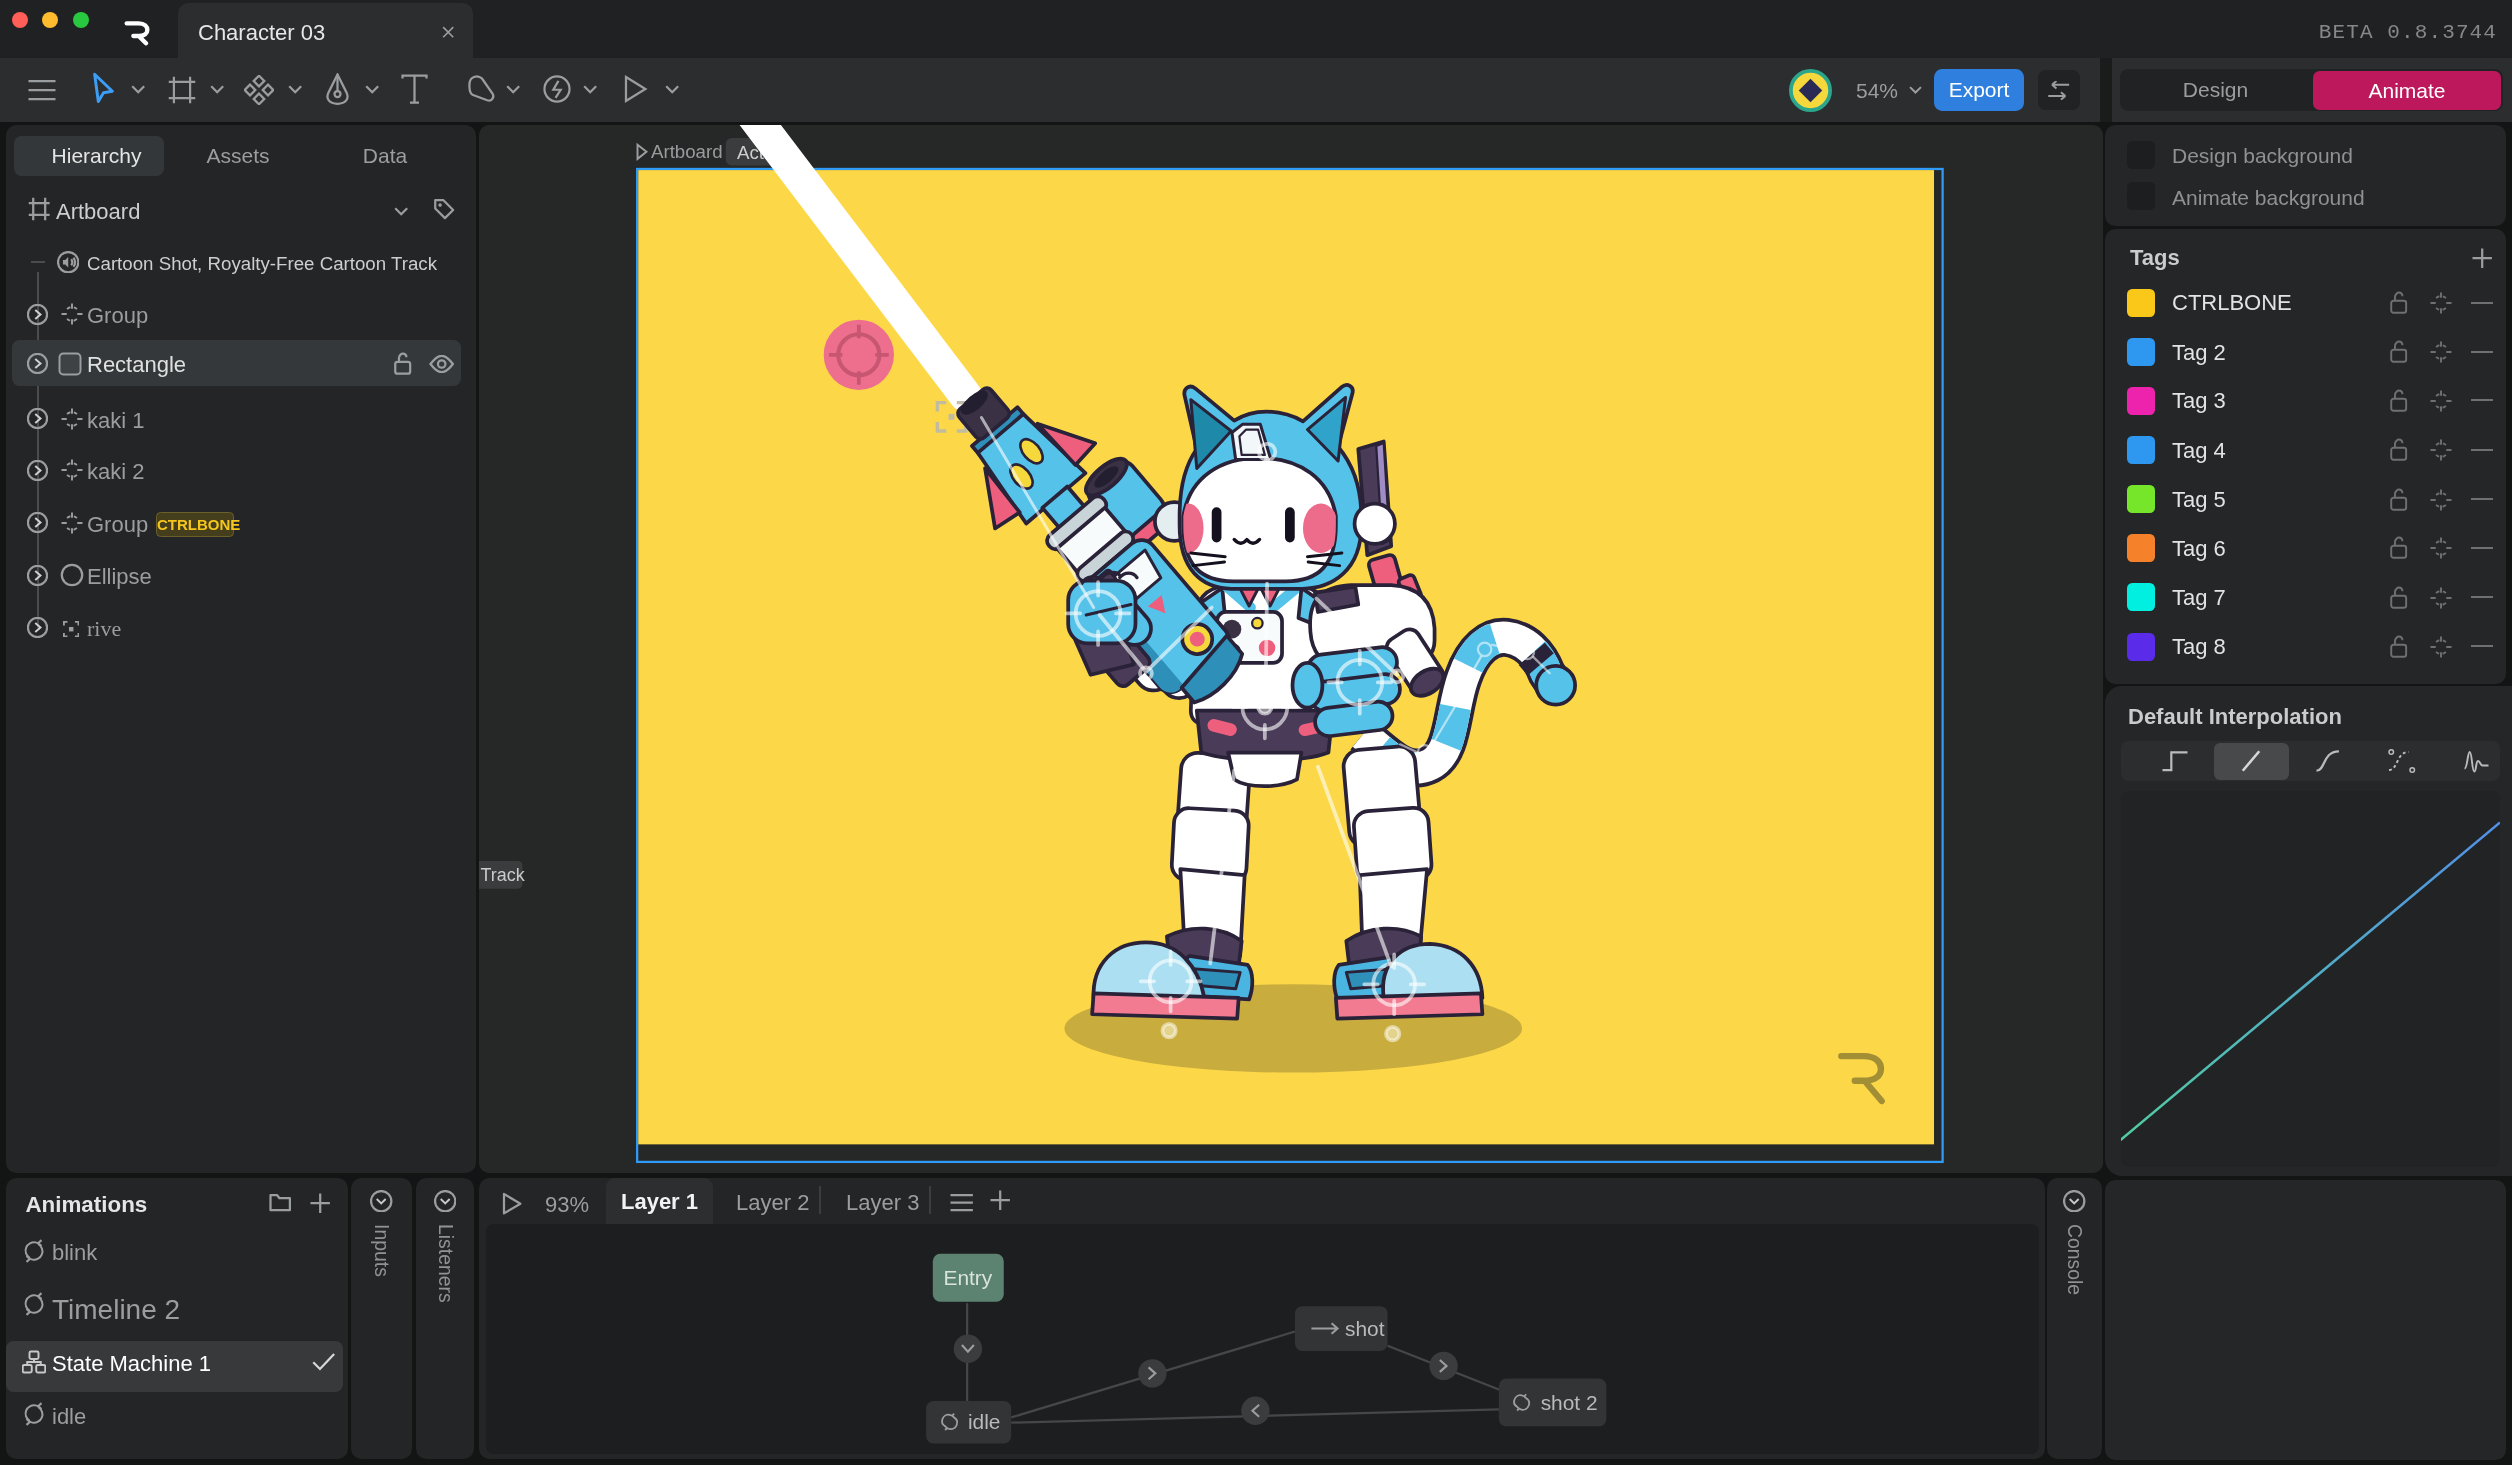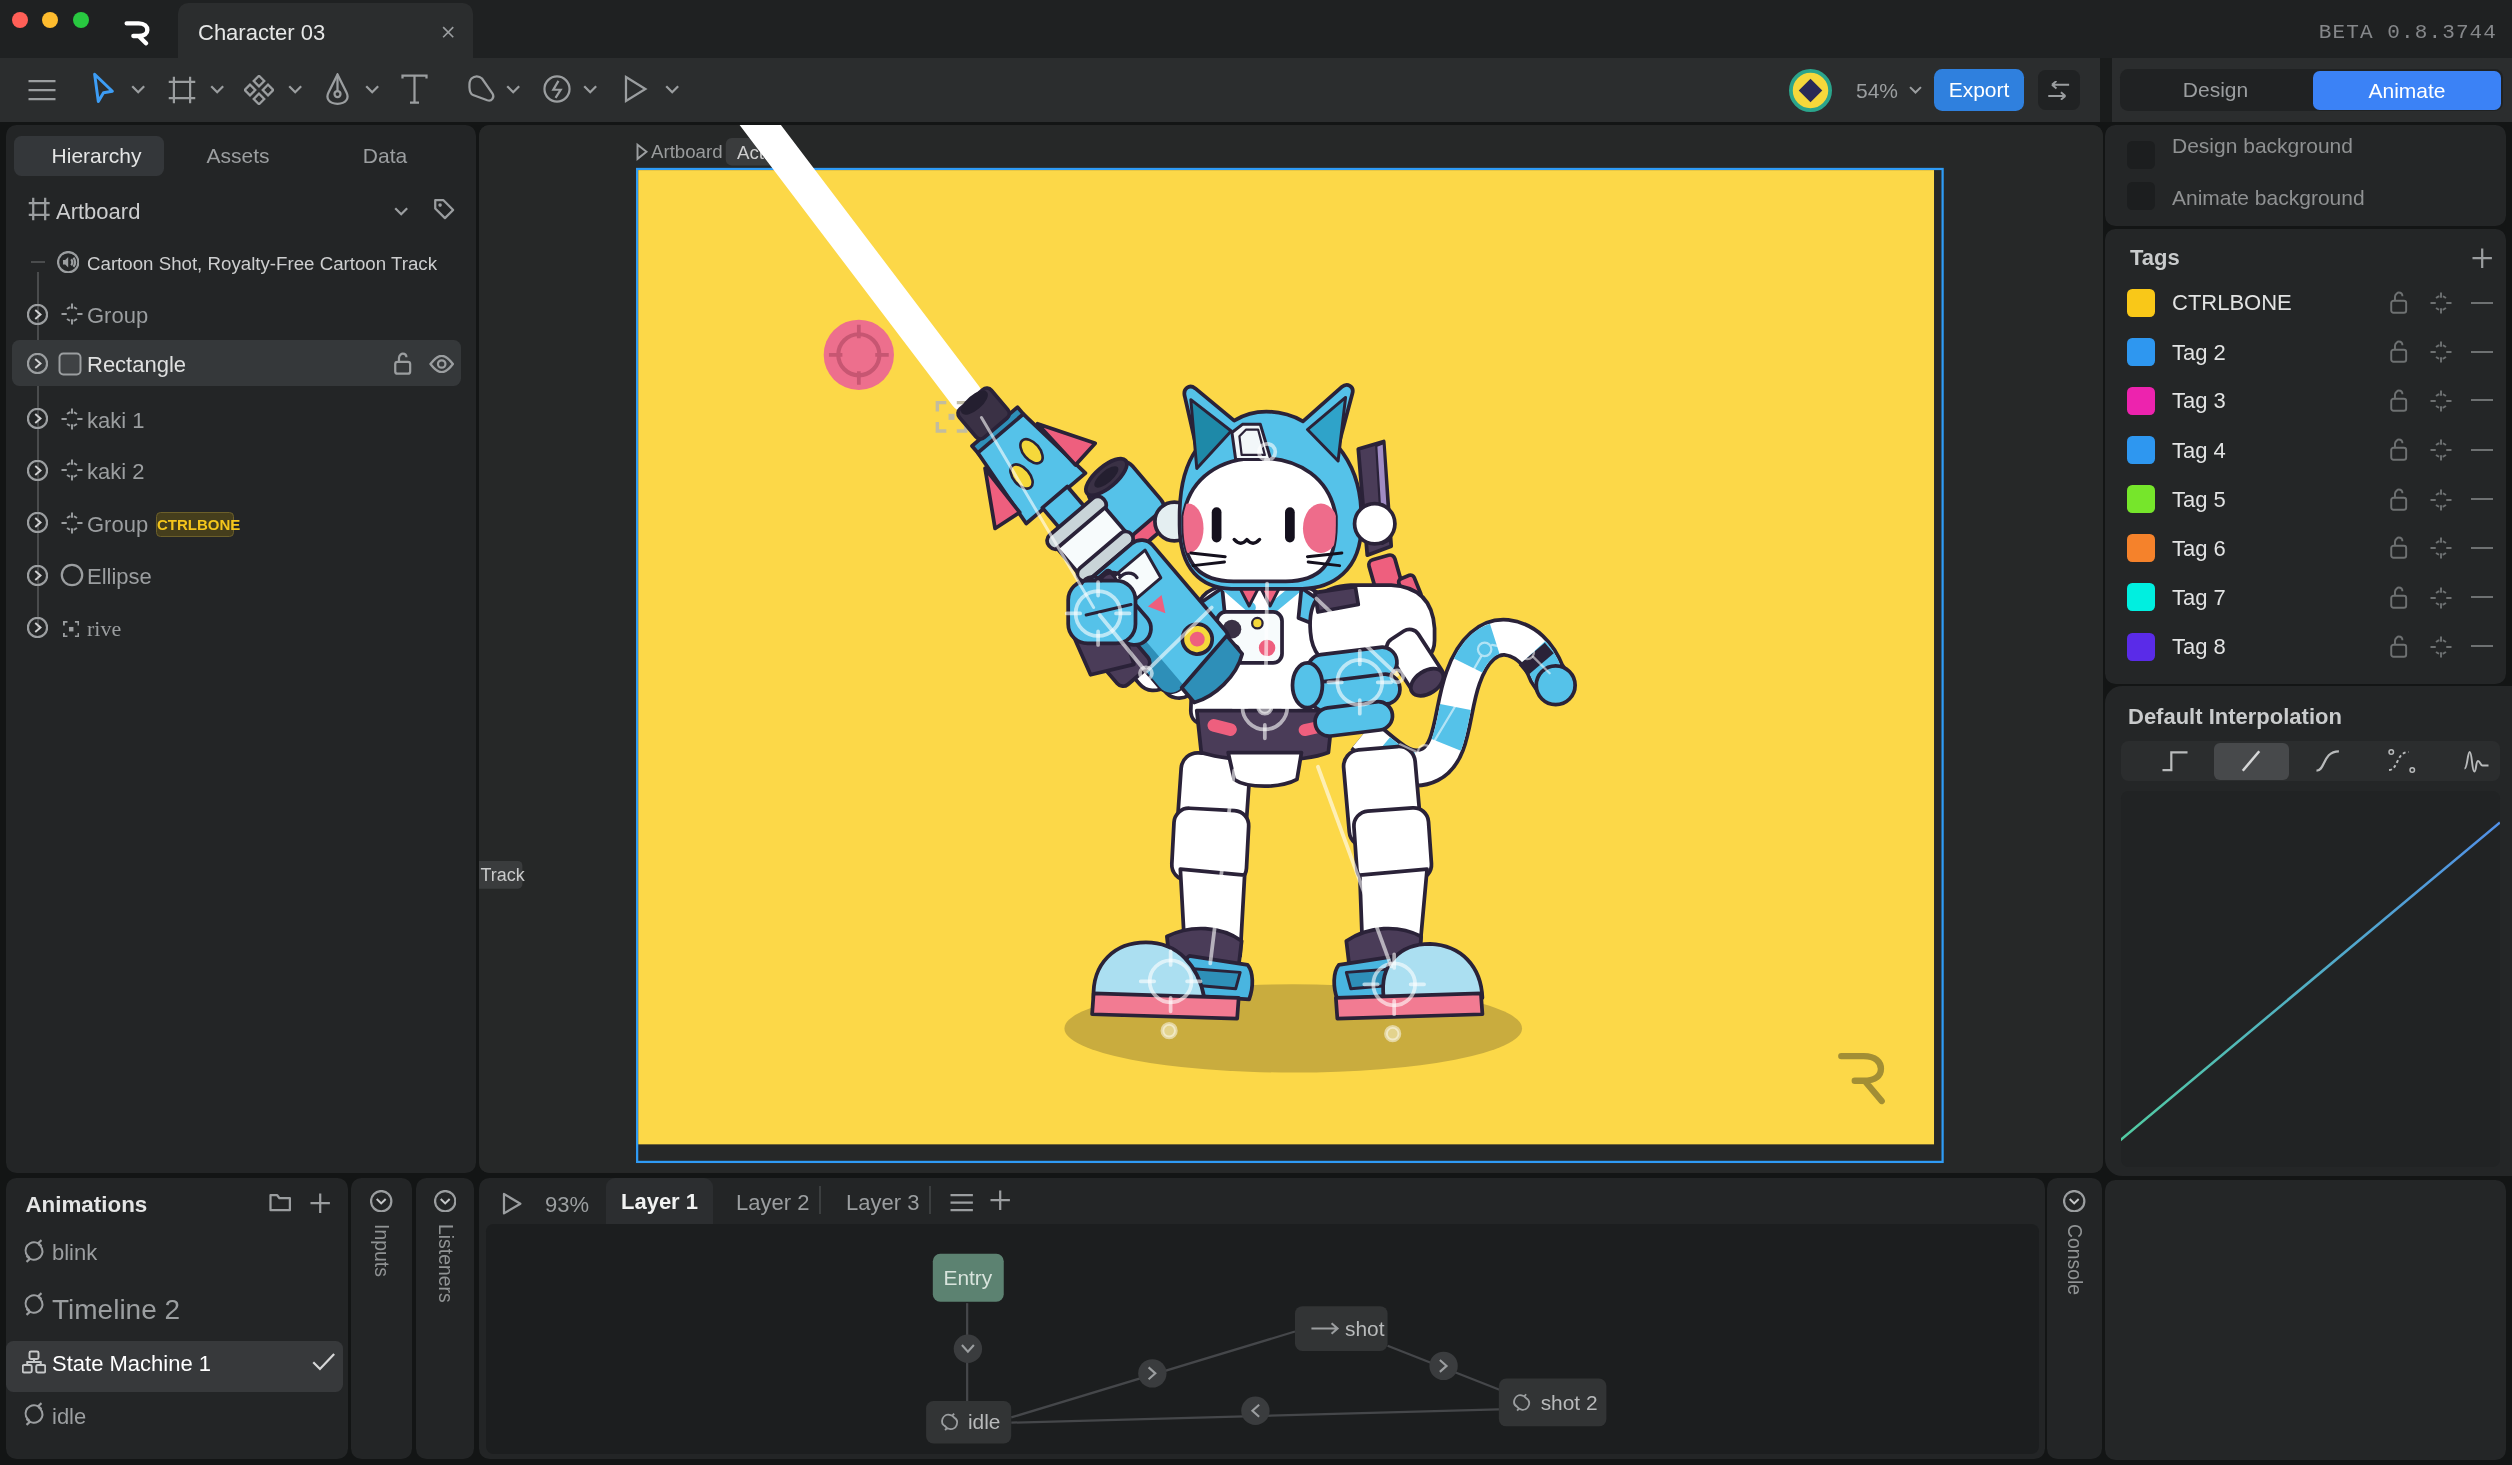--- a/index.html
+++ b/index.html
@@ -116,21 +116,21 @@
     </svg>
   <div class="abs" style="left:1934px;top:11.2px;width:90px;height:42px;background:#2F80DE;border-radius:8.2px;text-align:center;line-height:42px;font-size:21px;color:#fff;">Export</div>
   <div class="abs" style="left:2038px;top:12px;width:42px;height:40px;background:#202223;border-radius:7.5px;">
     <svg style="position:absolute;left:8.2px;top:10.5px;" width="25.4" height="19.4" viewBox="0 0 34 26">
       <path d="M8,5 H31 M8,5 L14,0 M8,5 L14,10 M26,20 H3 M26,20 L20,15 M26,20 L20,25" fill="none" stroke="#9b9ea0" stroke-width="2.6"></path>
     </svg>
   </div>
   <div class="abs" style="left:2100px;top:0;width:12px;height:64px;background:#1A1C1C;"></div>
   <div class="abs" style="left:2120px;top:11.2px;width:383px;height:42px;background:#202223;border-radius:8.2px;">
     <div class="abs" style="left:0;top:0;width:191px;height:42px;text-align:center;line-height:42px;font-size:21px;color:#9b9ea0;">Design</div>
-    <div class="abs" style="left:193px;top:1.5px;width:188px;height:39px;background:#3b82f6;border-radius:6.7px;text-align:center;line-height:39px;font-size:21px;color:#fff;">Animate</div>
+    <div class="abs" style="left:193px;top:1.5px;width:188px;height:39px;background:#be185d;border-radius:6.7px;text-align:center;line-height:39px;font-size:21px;color:#fff;">Animate</div>
   </div>
 </div>
 
 <div class="panel" id="hier" style="left:6px;top:125px;width:470px;height:1048px;background:#232526;">
 
   <div class="abs" style="left:7.5px;top:11.2px;width:150px;height:40px;background:#34373A;border-radius:7.5px;text-align:center;line-height:40px;font-size:21px;color:#E4E5E5;padding-left:16px;">Hierarchy</div>
   <div class="abs" style="left:157px;top:11.2px;width:150px;height:40px;text-align:center;line-height:40px;font-size:21px;color:#9b9ea0;">Assets</div>
   <div class="abs" style="left:304px;top:11.2px;width:150px;height:40px;text-align:center;line-height:40px;font-size:21px;color:#9b9ea0;">Data</div>
 
   <div class="abs" style="left:31px;top:147px;width:1.5px;height:356px;background:#4a4c4d;"></div>
@@ -423,21 +423,21 @@
     </g>
   </g>
 
   <rect x="634" y="1151" width="64" height="37" rx="6" fill="#3A3C3D"></rect>
   <text x="642" y="1178" font-size="24" fill="#CACBCB">Track</text>
 </svg>
 </div>
 
 <div class="panel" style="left:2105px;top:125px;width:401px;height:101px;">
   <div class="abs" style="left:22px;top:15.7px;width:28px;height:28px;background:#1C1E1F;border-radius:5.2px;"></div>
-  <div class="abs" style="left:67px;top:9px;font-size:21px;color:#8f9192;">Design background</div>
+  <div class="abs" style="left:67px;top:19px;font-size:21px;color:#8f9192;">Design background</div>
   <div class="abs" style="left:22px;top:57px;width:28px;height:28px;background:#1C1E1F;border-radius:5.2px;"></div>
   <div class="abs" style="left:67px;top:61px;font-size:21px;color:#8f9192;">Animate background</div>
 </div>
 <div class="panel" id="tagscard" style="left:2105px;top:229px;width:401px;height:455px;">
   <div class="abs" style="left:25px;top:16.4px;font-size:22px;font-weight:bold;color:#C9CBCC;">Tags</div>
   <svg class="abs" style="left:366px;top:18px;" width="22.4" height="22.4" viewBox="0 0 30 30">
       <path d="M15,2 V28 M2,15 H28" class="ico" stroke-width="2.8"></path>
     </svg>
   <div class="abs" style="left:22px;top:60px;width:28px;height:28px;background:#F9C818;border-radius:5.2px;"></div>
   <div class="abs" style="left:67px;top:61px;font-size:22px;color:#E2E3E3;">CTRLBONE</div>

